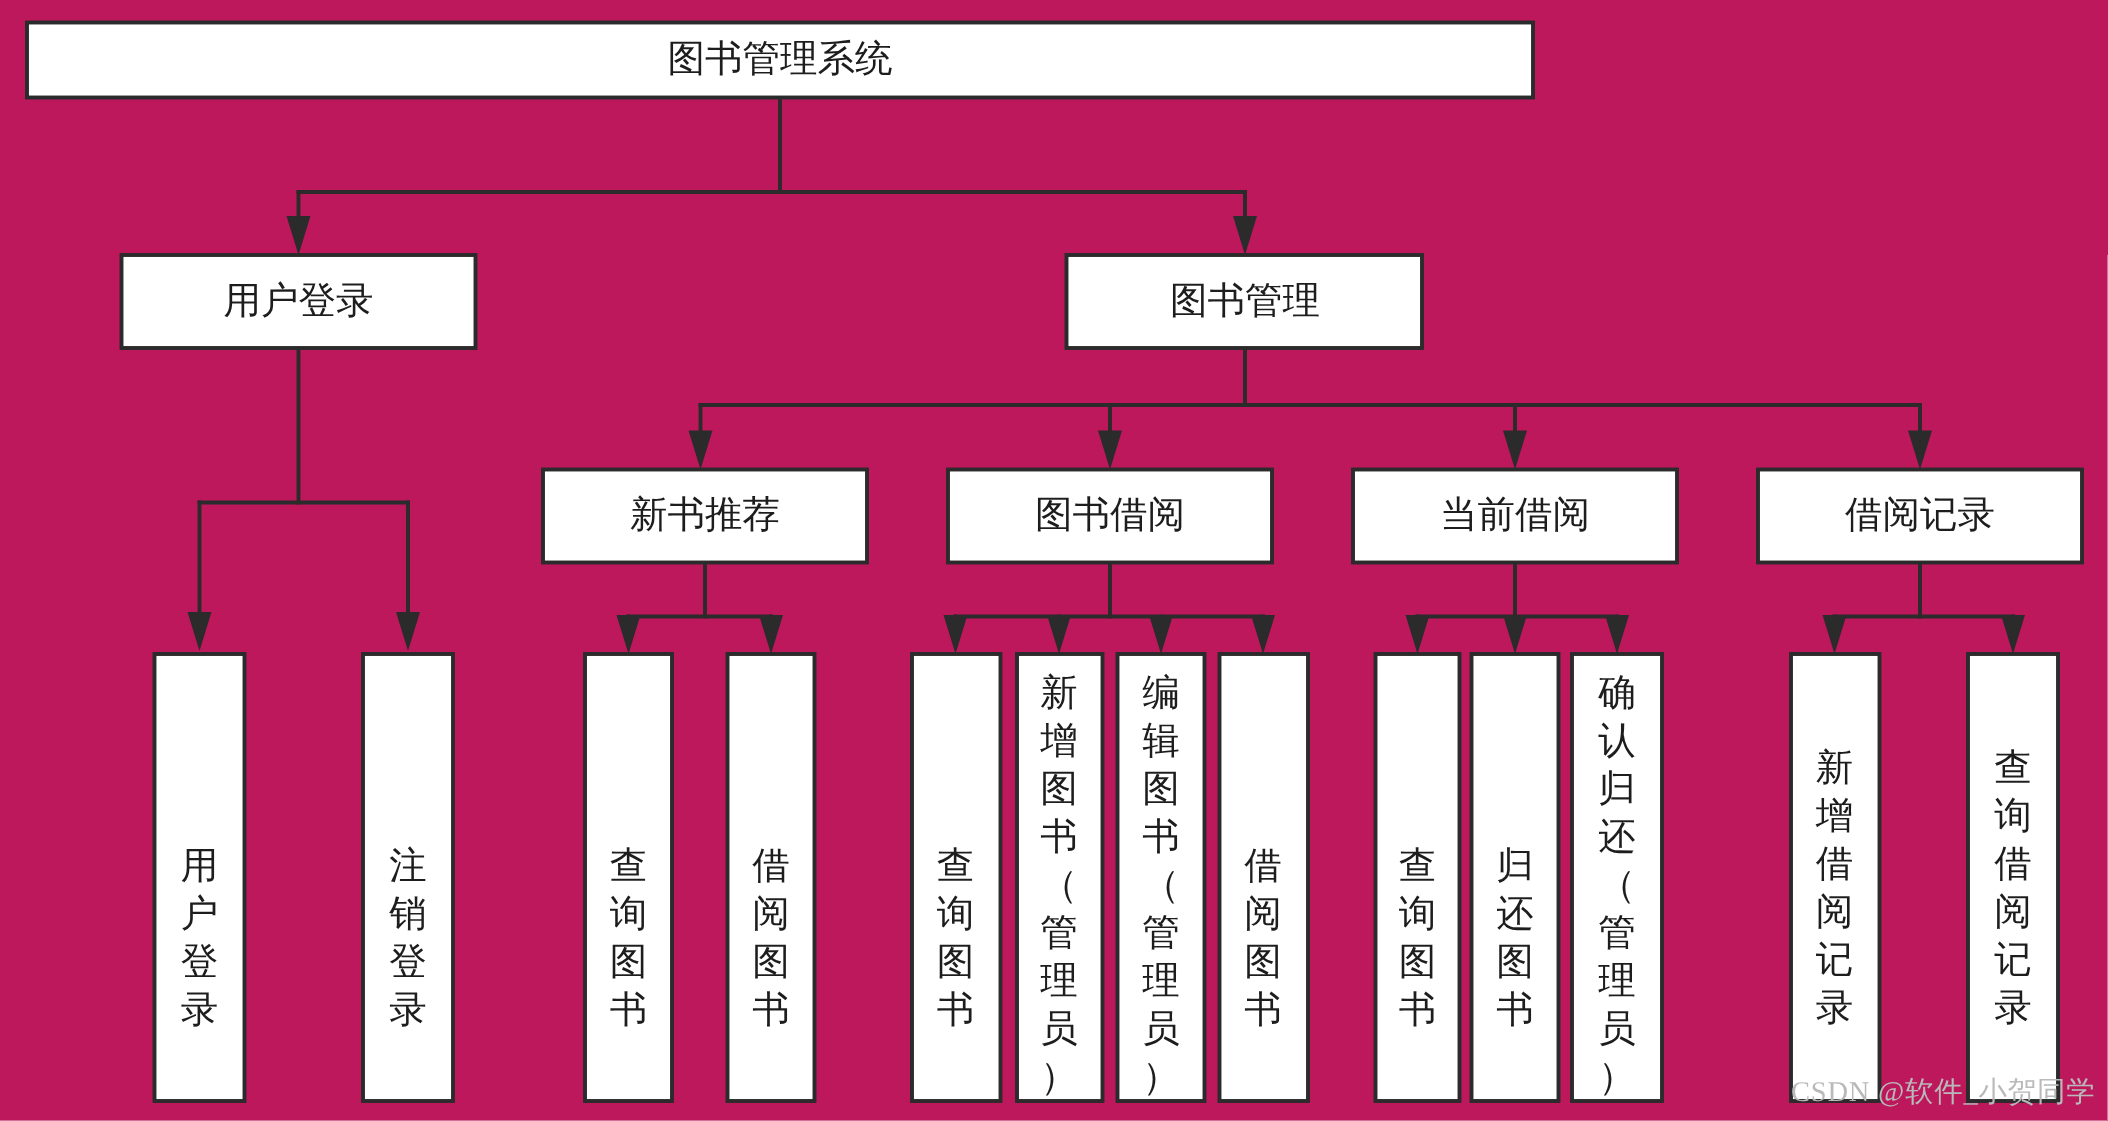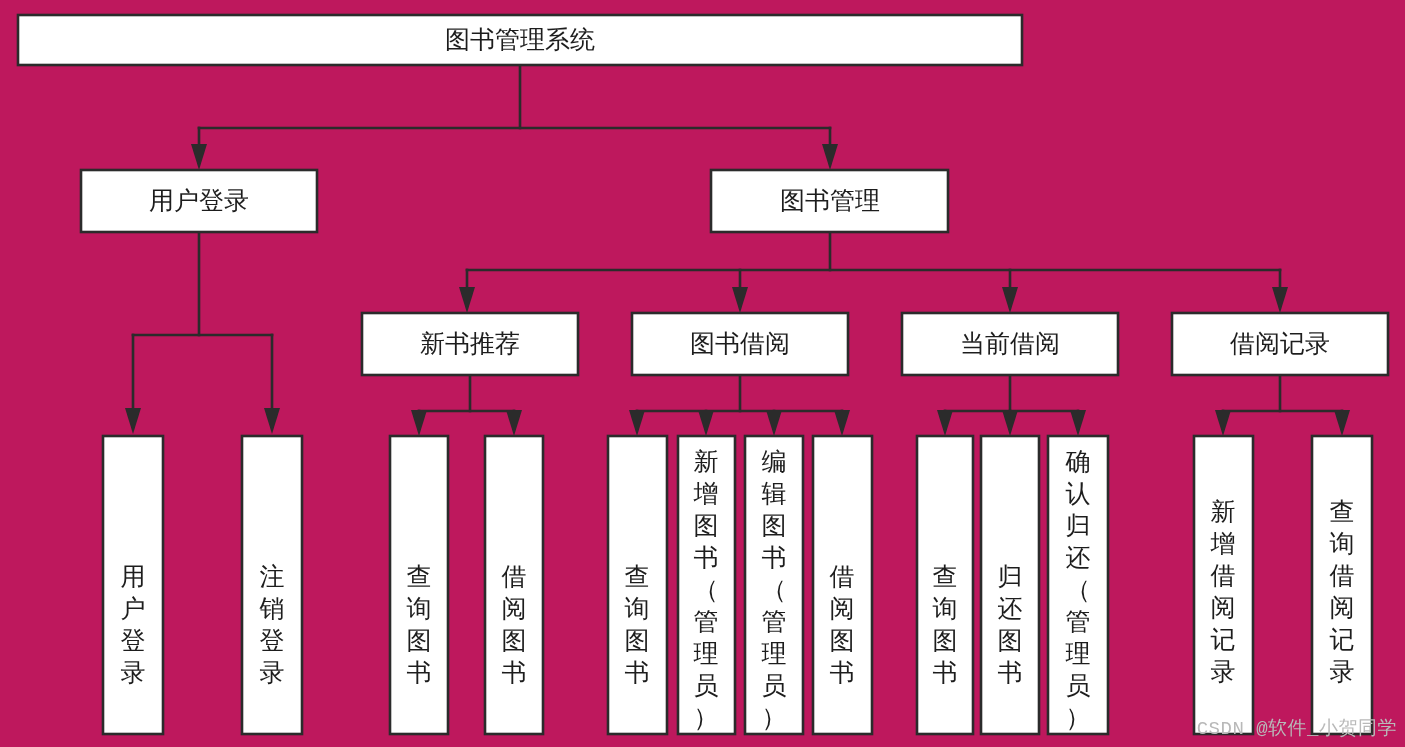--- a/index.html
+++ b/index.html
@@ -52,21 +52,21 @@
   .node-label-vertical {
     fill: #1d1d1d;
     font-family: "Liberation Sans", "DejaVu Sans", sans-serif;
     font-size: 25px;
     text-anchor: middle;
   }
   .watermark {
     position: absolute;
     right: 8px;
     bottom: 6px;
-    font-family: Liberation Mono, monospace;
+    font-family: Liberation Serif, serif;
     font-size: 19px;
     color: #b9b9b9;
     letter-spacing: 0.5px;
     white-space: nowrap;
     user-select: none;
   }
 </style>
 </head>
 <body>
 

